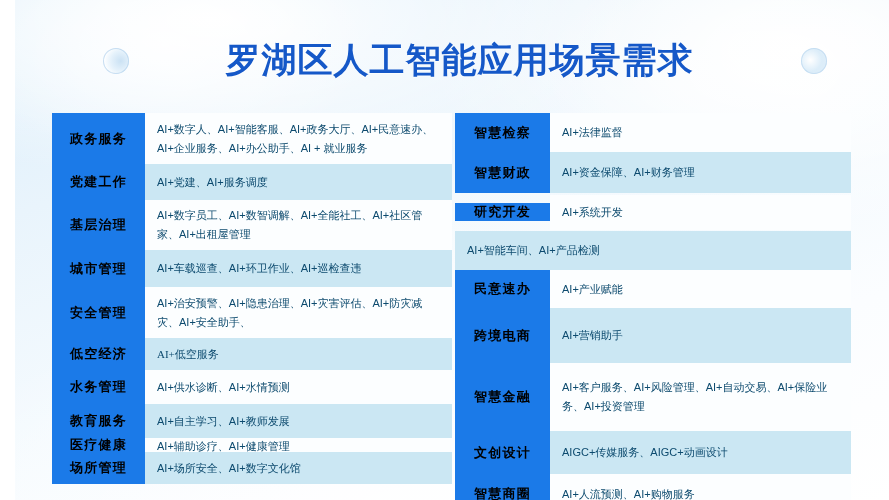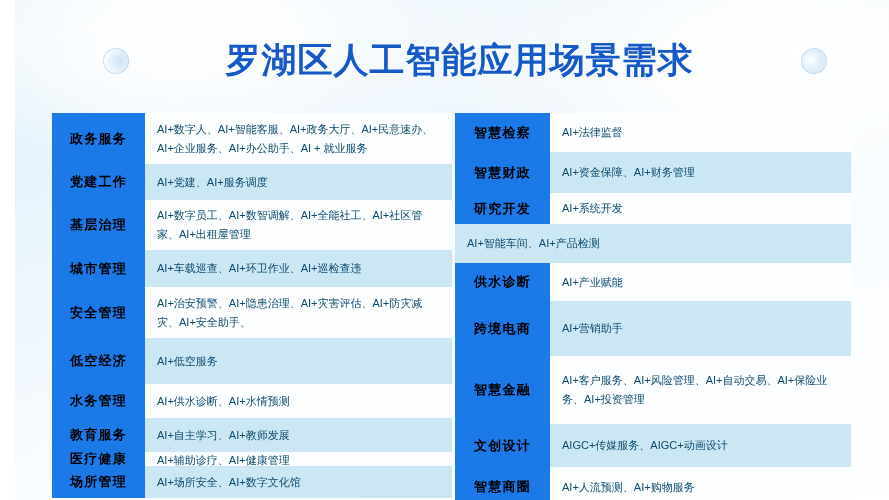--- a/index.html
+++ b/index.html
@@ -133,30 +133,30 @@
 
   .bg-white { background: #fcfeff; }
   .bg-tint  { background: #cbe7f3; }
 
   
   #table-left .row:nth-child(1)  { height: 51px; }
   #table-left  .row:nth-child(2) { height: 36px; }
   #table-left  .row:nth-child(3) { height: 50px; }
   #table-left  .row:nth-child(4) { height: 37px; }
   #table-left  .row:nth-child(5) { height: 51px; }
-  #table-left  .row:nth-child(6) { height: 46px; }
+  #table-left  .row:nth-child(6) { height: 32px; font-family: Liberation Serif, serif; }
   #table-left  .row:nth-child(7) { height: 34px; }
   #table-left  .row:nth-child(8) { height: 34px; }
   #table-left  .row:nth-child(9) { height: 14px; }
   #table-left  .row:nth-child(10){ height: 32px; }
 
   
   #table-right .row:nth-child(1) { height: 39px; }
   #table-right .row:nth-child(2) { height: 41px; }
-  #table-right .row:nth-child(3) { height: 31px; }
+  #table-right .row:nth-child(3) { height: 38px; align-items: center; }
   #table-right .row:nth-child(4) { height: 39px; }
   #table-right .row:nth-child(5) { height: 38px; }
   #table-right .row:nth-child(6) { height: 55px; }
   #table-right .row:nth-child(7) { height: 68px; }
   #table-right .row:nth-child(8) { height: 43px; }
   #table-right .row:nth-child(9) { height: 40px; }
 </style>
 </head>
 <body>
 
@@ -278,21 +278,21 @@
           <span>AI+系统开发</span>
         </div>
       </div>
       <div class="row">
         <div class="row-content bg-tint">
           <span>AI+智能车间、AI+产品检测</span>
         </div>
       </div>
       <div class="row">
         <div class="row-label">
-          <span class="row-label-inner">供水诊断</span>
+          <span class="row-label-inner">民意速办</span>
         </div>
         <div class="row-content bg-white">
           <span>AI+产业赋能</span>
         </div>
       </div>
       <div class="row">
         <div class="row-label">
           <span class="row-label-inner">跨境电商</span>
         </div>
         <div class="row-content bg-tint">

